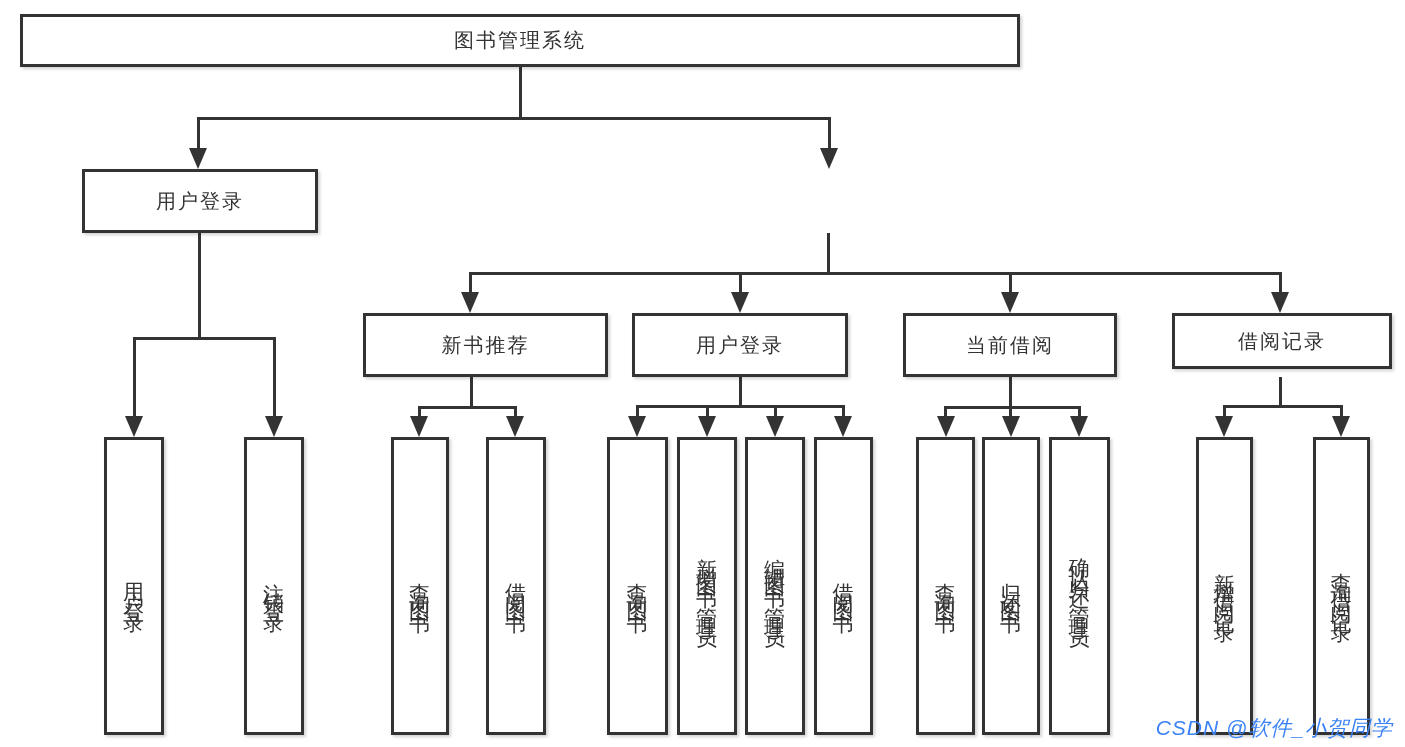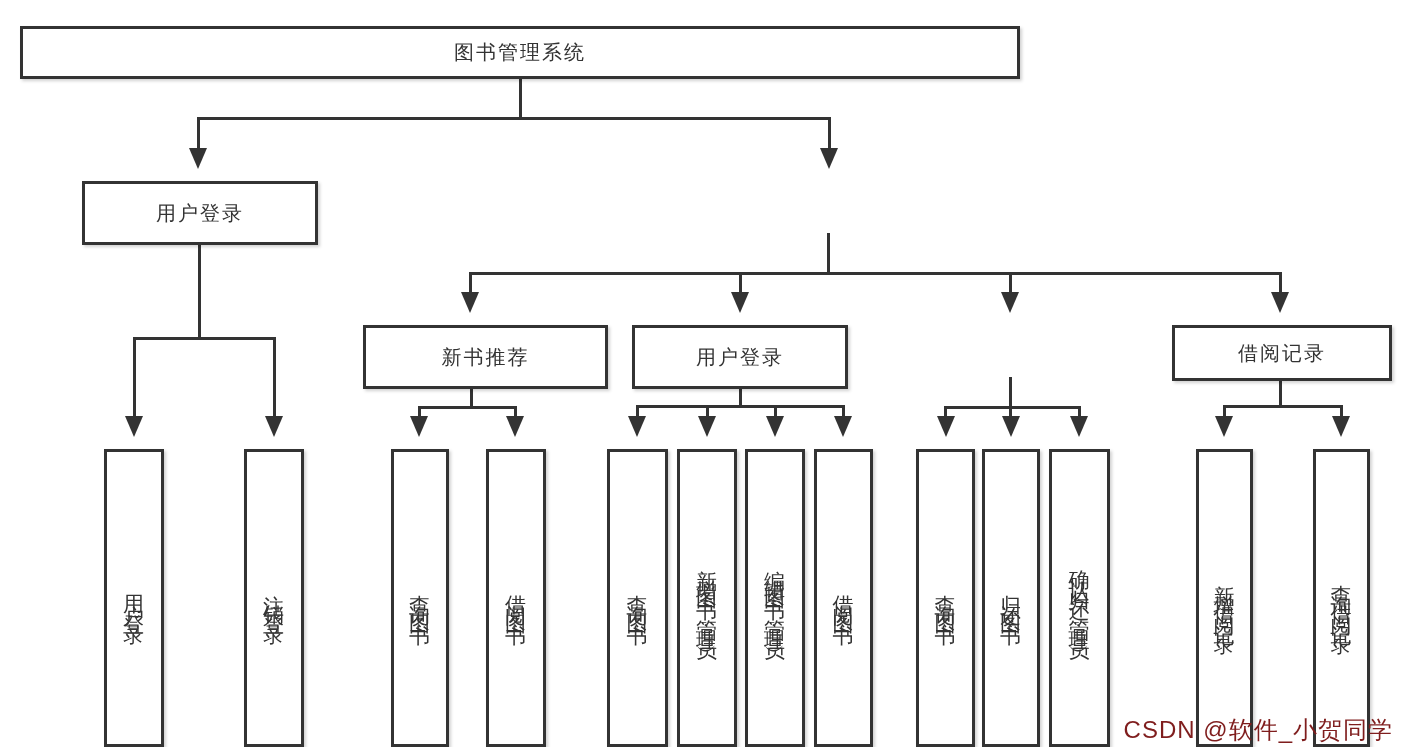--- a/index.html
+++ b/index.html
@@ -4,36 +4,35 @@
 <style>
   html,body { margin:0; padding:0; background:#ffffff; }
   #stage {
     position:relative; width:1405px; height:747px; background:#ffffff;
     font-family:"Liberation Sans","DejaVu Sans",sans-serif; overflow:hidden;
   }
   .box {
     position:absolute; background:#ffffff; border:3px solid #333333;
     box-sizing:border-box; display:flex; align-items:center; justify-content:center;
     box-shadow:2px 2px 3px rgba(0,0,0,0.18);
-    margin-top:12px;
   }
   .hlabel { font-size:20px; color:#333333; letter-spacing:2px; white-space:nowrap; }
   .vlabel {
     writing-mode:vertical-lr; text-orientation:mixed;
     font-size:21px; color:#333333; letter-spacing:10px; line-height:1; white-space:nowrap;
   }
   .line { position:absolute; background:#333333; }
   .arrow {
     position:absolute; width:0; height:0;
     border-left:9px solid transparent; border-right:9px solid transparent;
     border-top:21px solid #333333;
   }
   .watermark {
-    position:absolute; top:714px; right:12px; font-size:24px;
-    color:#7f1d1d; letter-spacing:1px; z-index:5; white-space:nowrap;
+    position:absolute; top:714px; right:12px; font-size:21px;
+    color:#3b82f6; letter-spacing:1px; z-index:5; white-space:nowrap;font-style:italic;
   }
 </style>
 </head>
 <body>
 
 <div id="stage">
 
   <div class="line" style="left:519px; top:67px;  width:3px;  height:53px;"></div>
   <div class="line" style="left:197px; top:117px; width:634px; height:3px;"></div>
   <div class="line" style="left:197px; top:117px; width:3px;  height:36px;"></div>
@@ -100,20 +99,23 @@
   <div class="box" style="left:82px; top:169px; width:236px; height:64px;">
     <span class="hlabel">用户登录</span>
   </div>
 
   <div class="box" style="left:363px; top:313px; width:245px; height:64px;">
     <span class="hlabel">新书推荐</span>
   </div>
   <div class="box" style="left:632px; top:313px; width:216px; height:64px;">
     <span class="hlabel">用户登录</span>
   </div>
+  <div class="box" style="left:903px; top:313px; width:214px; height:64px;">
+    <span class="hlabel">当前借阅</span>
+  </div>
   <div class="box" style="left:1172px; top:313px; width:220px; height:56px;">
     <span class="hlabel">借阅记录</span>
   </div>
 
   <div class="box" style="left:104px; top:437px; width:60px; height:298px;">
     <span class="vlabel">用户登录</span>
   </div>
   <div class="box" style="left:244px; top:437px; width:60px; height:298px;">
     <span class="vlabel">注销登录</span>
   </div>

